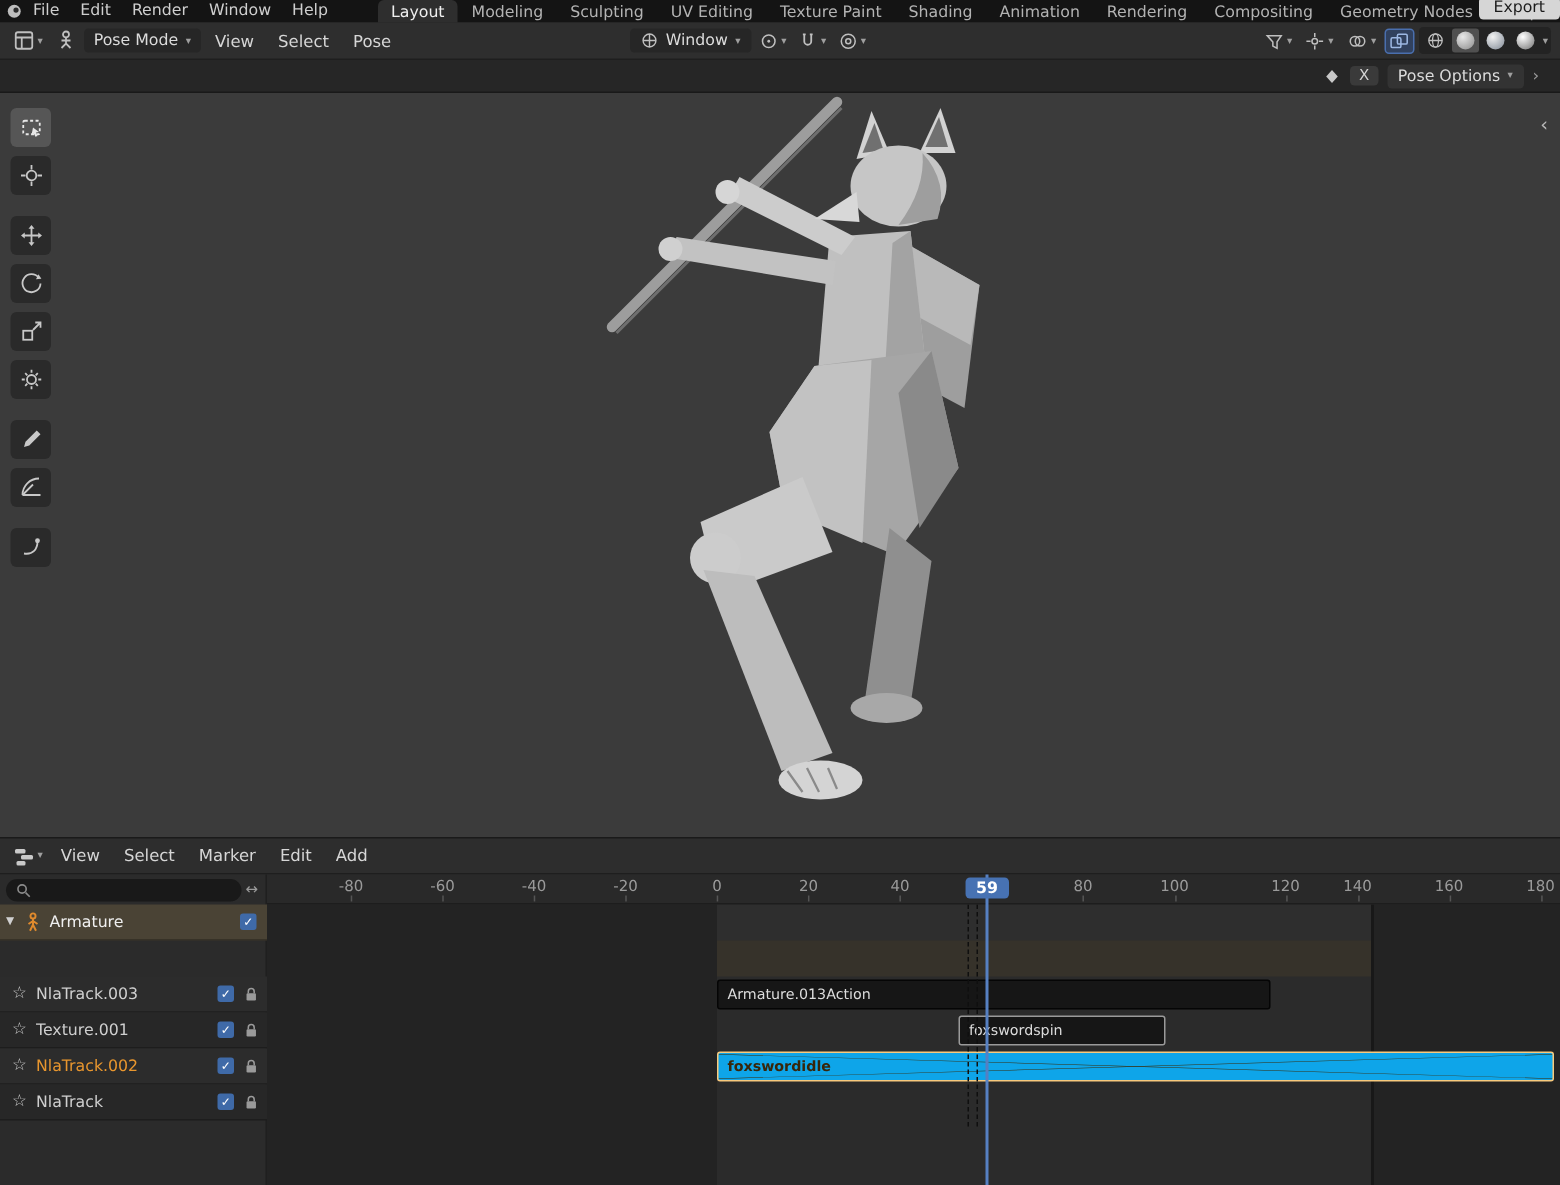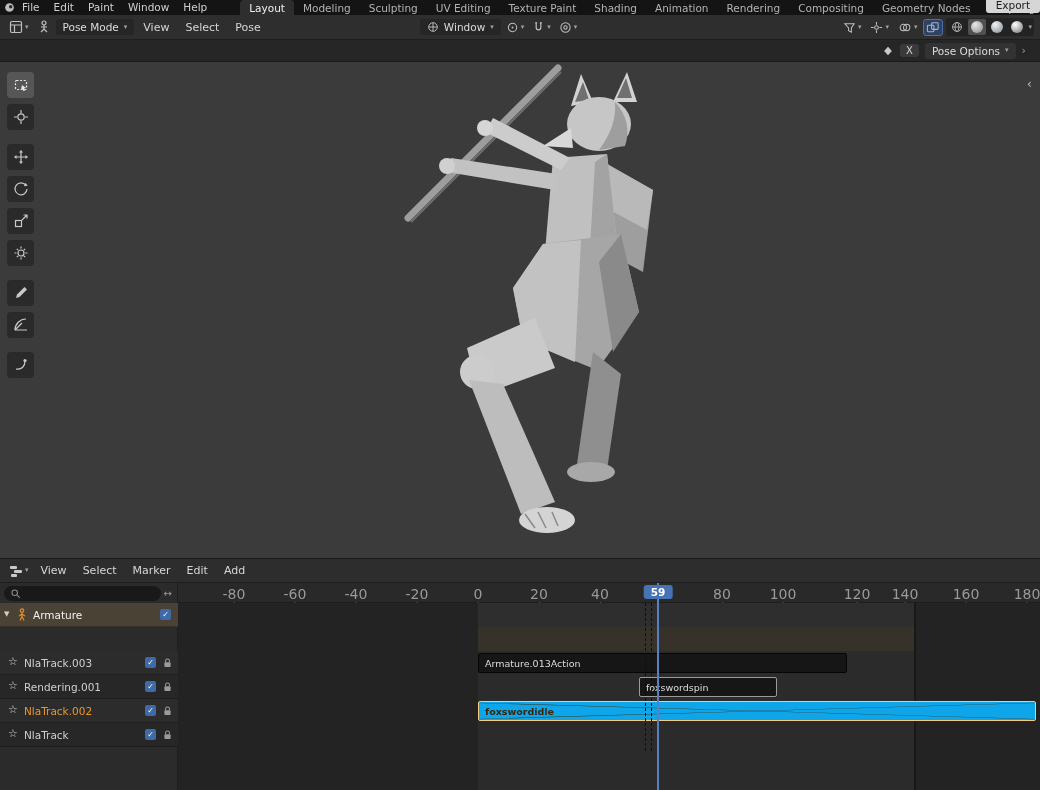--- a/index.html
+++ b/index.html
@@ -43,21 +43,21 @@
   .tool{width:27px;height:26px;background:#2a2a2a;border-radius:4px;display:flex;align-items:center;justify-content:center;margin-bottom:6px}
   .tool.active{background:#565656}
   .tool-gap{height:8px}
   #sidebar-toggle{position:absolute;right:8px;top:14px;color:#b9b9b9;font-size:13px}
 
   
   #nla-header{position:absolute;left:0;top:558px;width:1040px;height:25px;background:#2d2d2d;border-top:1px solid #1a1a1a;border-bottom:1px solid #1e1e1e;display:flex;align-items:center;padding:0 6px;gap:2px}
   #ruler-left{position:absolute;left:0;top:583px;width:178px;height:20px;background:#2b2b2b;display:flex;align-items:center;border-right:1px solid #1f1f1f}
   .search-pill{flex:1;display:flex;align-items:center;gap:4px;background:#191919;border-radius:9px;height:15px;margin:0 3px 0 4px;padding:0 6px;color:#8a8a8a}
   #ruler{position:absolute;left:178px;top:583px;width:862px;height:20px;background:#292929;border-bottom:1px solid #1d1d1d}
-  .tick{position:absolute;top:3px;transform:translateX(-50%);font-size:14px;color:#9a9a9a}
+  .tick{position:absolute;top:3px;transform:translateX(-50%);font-size:10px;color:#9a9a9a}
   .tick::before{content:"";position:absolute;left:50%;bottom:-4px;width:1px;height:4px;background:#555}
 
   #channels{position:absolute;left:0;top:603px;width:178px;height:187px;background:#2b2b2b;border-right:1px solid #1f1f1f}
   .ch-row{position:absolute;left:0;width:178px;height:24px;display:flex;align-items:center;font-size:10.5px;border-bottom:1px solid rgba(0,0,0,.25)}
   .ch-label{color:#cfcfcf;white-space:nowrap;overflow:hidden}
   .chk{width:11px;height:11px;background:#3f6aa8;border-radius:2px;color:#fff;font-size:8px;line-height:11px;text-align:center;position:absolute}
   .lockicon{position:absolute;right:5px;top:6px}
   .staricon{position:absolute;left:8px;font-size:11px;color:#c9c9c9;top:4px}
 
   #strips{position:absolute;left:178px;top:603px;width:862px;height:187px;background:#232323;overflow:hidden}
@@ -78,21 +78,21 @@
 
 <div id="topbar">
   <span style="width:14px;height:11px;display:inline-flex;align-items:center;justify-content:center">
     <svg width="11" height="11" viewBox="0 0 14 14">
         <circle cx="7" cy="7" r="5.5" fill="#bdbdbd"></circle>
         <circle cx="8.5" cy="6" r="2.2" fill="#2a2a2a"></circle>
       </svg>
   </span>
   <span class="menu-item">File</span>
   <span class="menu-item">Edit</span>
-  <span class="menu-item">Paint</span>
+  <span class="menu-item">Render</span>
   <span class="menu-item">Window</span>
   <span class="menu-item">Help</span>
   <div class="tabs">
     <span class="tab active">Layout</span>
     <span class="tab">Modeling</span>
     <span class="tab">Sculpting</span>
     <span class="tab">UV Editing</span>
     <span class="tab">Texture Paint</span>
     <span class="tab">Shading</span>
     <span class="tab">Animation</span>
@@ -372,21 +372,21 @@
     <span class="chk" style="right:22px;top:6px">✓</span>
     <span class="lockicon">
         <svg width="11" height="12" viewBox="0 0 14 14">
           <rect x="3" y="6" width="8" height="6" rx="1" fill="#9a9a9a"></rect>
           <path d="M4.5 6V4.5a2.5 2.5 0 0 1 5 0V6" fill="none" stroke="#9a9a9a" stroke-width="1.3"></path>
         </svg>
       </span>
   </div>
   <div class="ch-row" style="top:72px;background:#272727">
     <span class="staricon">☆</span>
-    <span class="ch-label" style="position:absolute;left:24px">Rendering.001</span>
+    <span class="ch-label" style="position:absolute;left:24px">Texture.001</span>
     <span class="chk" style="right:22px;top:6px">✓</span>
     <span class="lockicon">
         <svg width="11" height="12" viewBox="0 0 14 14">
           <rect x="3" y="6" width="8" height="6" rx="1" fill="#9a9a9a"></rect>
           <path d="M4.5 6V4.5a2.5 2.5 0 0 1 5 0V6" fill="none" stroke="#9a9a9a" stroke-width="1.3"></path>
         </svg>
       </span>
   </div>
   <div class="ch-row" style="top:96px;background:#2c2c2c">
     <span class="staricon">☆</span>

